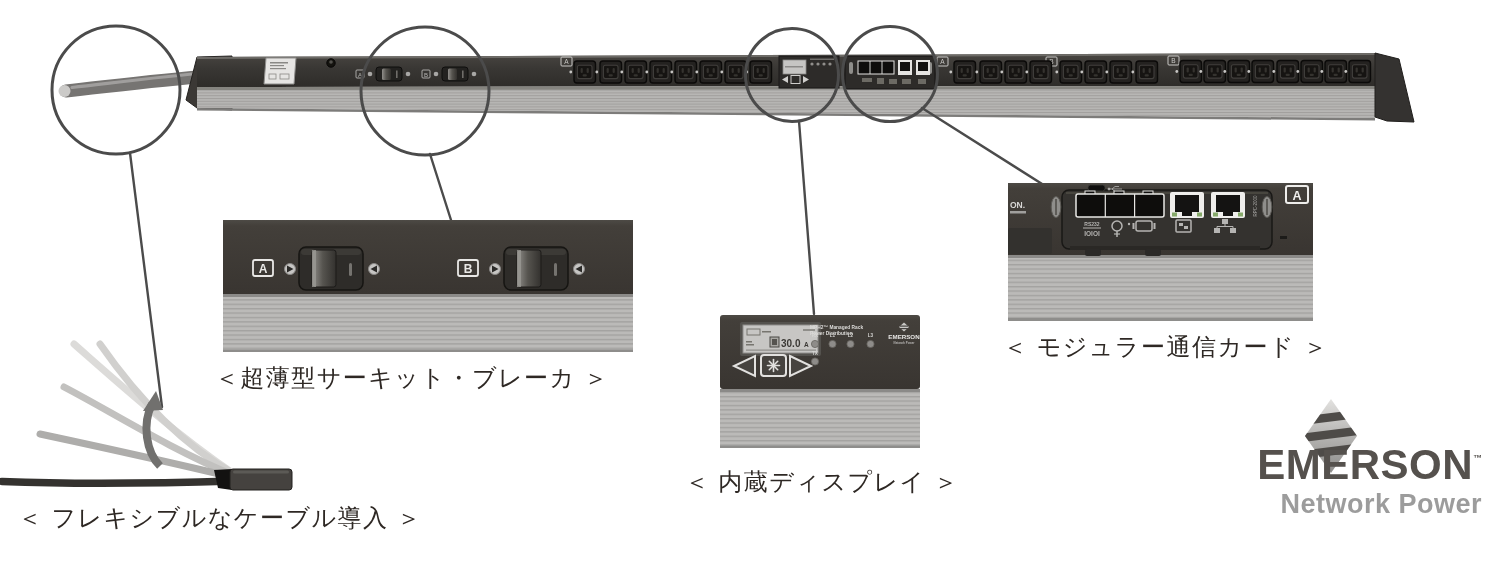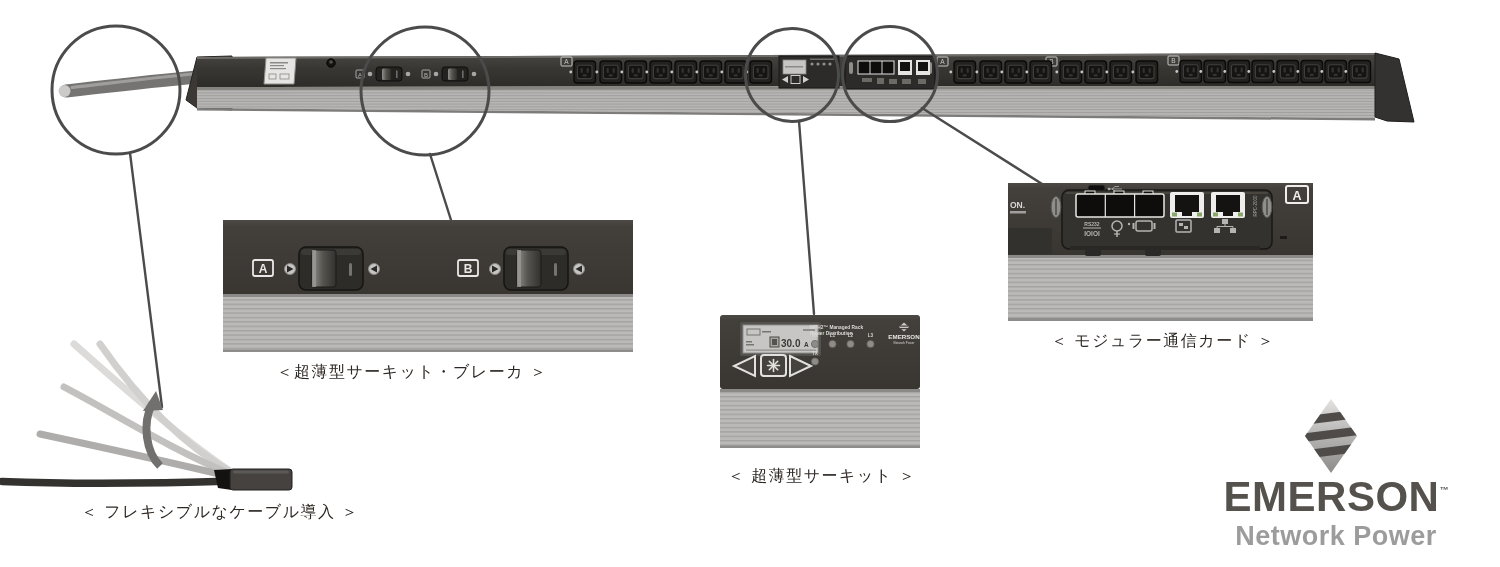--- a/index.html
+++ b/index.html
@@ -1,22 +1,22 @@
 <!DOCTYPE html>
 <html><head>
 <meta charset="utf-8">
 <style>
   html,body{margin:0;padding:0;background:#fff;}
   .canvas{position:relative;width:1500px;height:567px;background:#ffffff;overflow:hidden;
           font-family:"Liberation Sans",sans-serif;}
   .scene{position:absolute;left:0;top:0;}
   svg text{font-family:"Liberation Sans",sans-serif;}
-  .jp-caption{position:absolute;color:#2e2824;font-size:16px;letter-spacing:1.5px;
+  .jp-caption{position:absolute;color:#2e2824;font-size:24px;letter-spacing:1.5px;
               text-align:center;white-space:nowrap;font-weight:400;}
-  .logo-block{position:absolute;left:1190px;top:476px;width:292px;text-align:center;}
+  .logo-block{position:absolute;left:1190px;top:444px;width:292px;text-align:right;}
   .logo-word{font-size:42px;font-weight:bold;color:#55514d;letter-spacing:0.5px;line-height:1.0;}
   .logo-word sup{font-size:9px;vertical-align:18px;letter-spacing:0;}
   .logo-sub{font-size:27px;font-weight:bold;color:#9c9c9c;letter-spacing:0.5px;margin-top:3px;}
 </style>
 </head>
 <body>
 
 <div class="canvas">
 
 <svg class="scene" width="1500" height="567" viewBox="0 0 1500 567">
@@ -397,21 +397,21 @@
     <g clip-path="url(#diamondClip)">
       <rect x="1300" y="413" width="62" height="8.5" fill="#4e4b48" transform="rotate(-7,1331,417)"></rect>
       <rect x="1300" y="430" width="62" height="8.5" fill="#4e4b48" transform="rotate(-7,1331,434)"></rect>
       <rect x="1300" y="447" width="62" height="8.5" fill="#4e4b48" transform="rotate(-7,1331,451)"></rect>
     </g>
   </g>
 </svg>
 
 <div class="jp-caption" style="left:0px;top:502px;width:440px;">＜ フレキシブルなケーブル導入 ＞</div>
 <div class="jp-caption" style="left:192px;top:362px;width:440px;">＜超薄型サーキット・ブレーカ ＞</div>
-<div class="jp-caption" style="left:662px;top:466px;width:320px;">＜ 超薄型サーキット ＞</div>
+<div class="jp-caption" style="left:662px;top:466px;width:320px;">＜ 内蔵ディスプレイ ＞</div>
 <div class="jp-caption" style="left:1003px;top:331px;width:320px;">＜ モジュラー通信カード ＞</div>
 
 <div class="logo-block">
   <div class="logo-word"><span>EMERSON</span><sup>™</sup></div>
   <div class="logo-sub">Network Power</div>
 </div>
 
 </div>
 
 </body></html>

